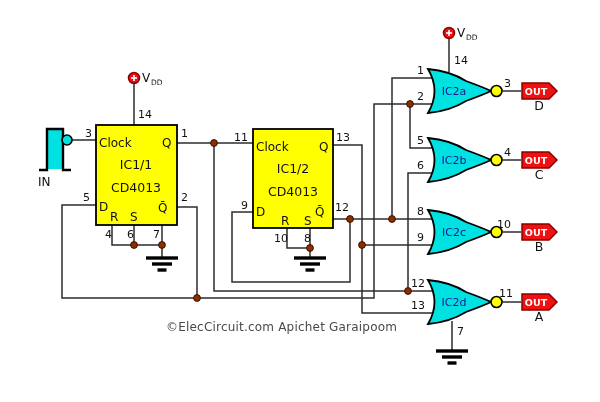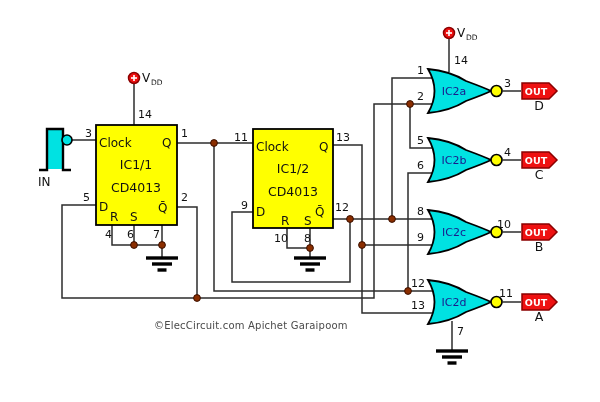--- a/index.html
+++ b/index.html
@@ -1,19 +1,19 @@
 <!DOCTYPE html>
 <html><head>
 <meta charset="utf-8">
 <style>
   html,body{margin:0;padding:0;background:#ffffff;}
   .stage{position:relative;width:600px;height:402px;background:#fff;overflow:hidden;
          font-family:"DejaVu Sans","Liberation Sans",sans-serif;}
   svg{position:absolute;left:0;top:0;}
-  .copyright{position:absolute;left:154px;top:320px;font-size:10px;color:#4a4a4a;
+  .copyright{position:absolute;left:166px;top:320px;font-size:12px;color:#4a4a4a;
              font-family:"DejaVu Sans","Liberation Sans",sans-serif;letter-spacing:.2px;}
 </style>
 </head>
 <body>
 
 <div class="stage">
   <svg id="schematic" width="600" height="402" viewBox="0 0 600 402">
       <polyline points="72,140 96,140" fill="none" stroke="#2d2d2d" stroke-width="1.5"></polyline>
       <polyline points="134,83 134,125" fill="none" stroke="#2d2d2d" stroke-width="1.5"></polyline>
       <polyline points="177,143 253,143" fill="none" stroke="#2d2d2d" stroke-width="1.5"></polyline>

